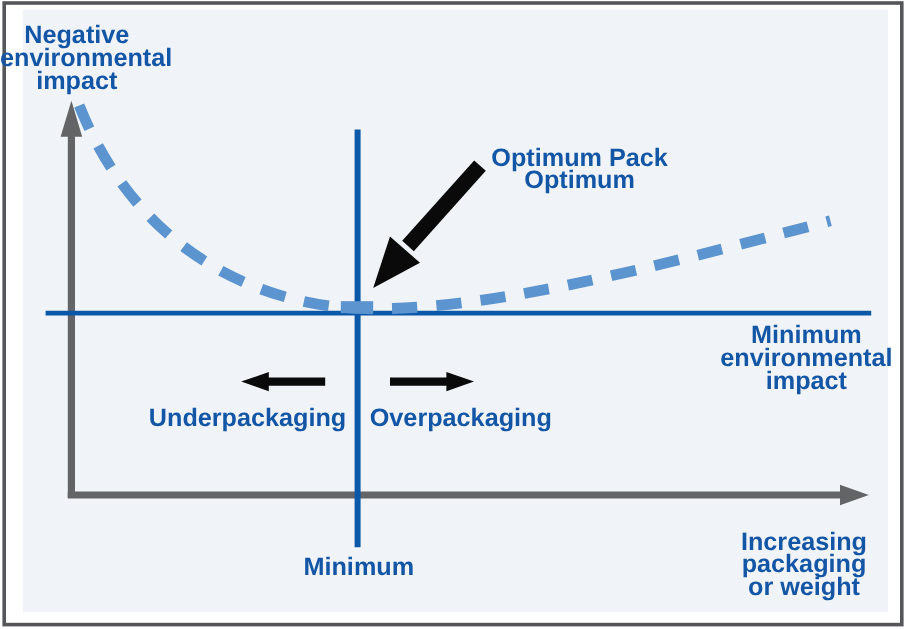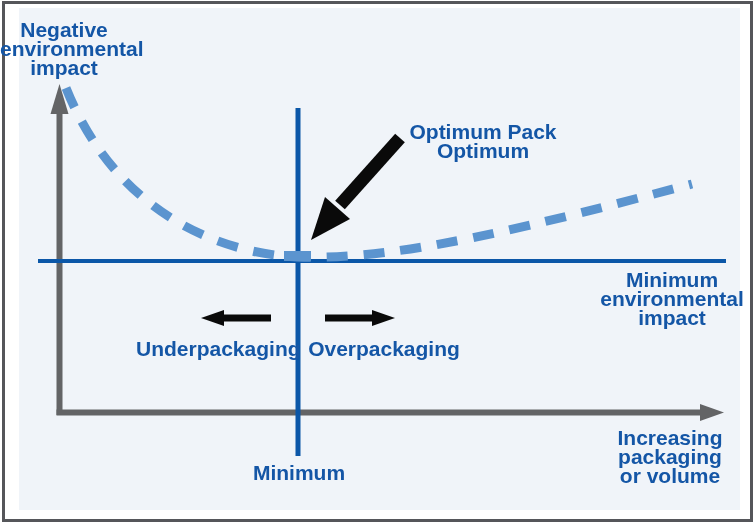--- a/index.html
+++ b/index.html
@@ -92,29 +92,29 @@
   <span>Optimum Pack</span>
   <span>Optimum</span>
 </div>
 
 <div class="lbl" style="left:597px; top:270px; width:150px;">
   <span>Minimum</span>
   <span>environmental</span>
   <span>impact</span>
 </div>
 
-<div class="lbl" style="left:136px; top:339px; width:160px;">
+<div class="lbl" style="left:124px; top:339px; width:160px;">
   <span>Underpackaging</span>
 </div>
 
 <div class="lbl" style="left:304px; top:339px; width:160px;">
   <span>Overpackaging</span>
 </div>
 
 <div class="lbl" style="left:234px; top:463px; width:130px;">
   <span>Minimum</span>
 </div>
 
-<div class="lbl" style="left:592px; top:428px; width:156px;">
+<div class="lbl" style="left:592px; top:442px; width:156px;">
   <span>Increasing</span>
   <span>packaging</span>
-  <span>or volume</span>
+  <span>or weight</span>
 </div>
 
 </body></html>

